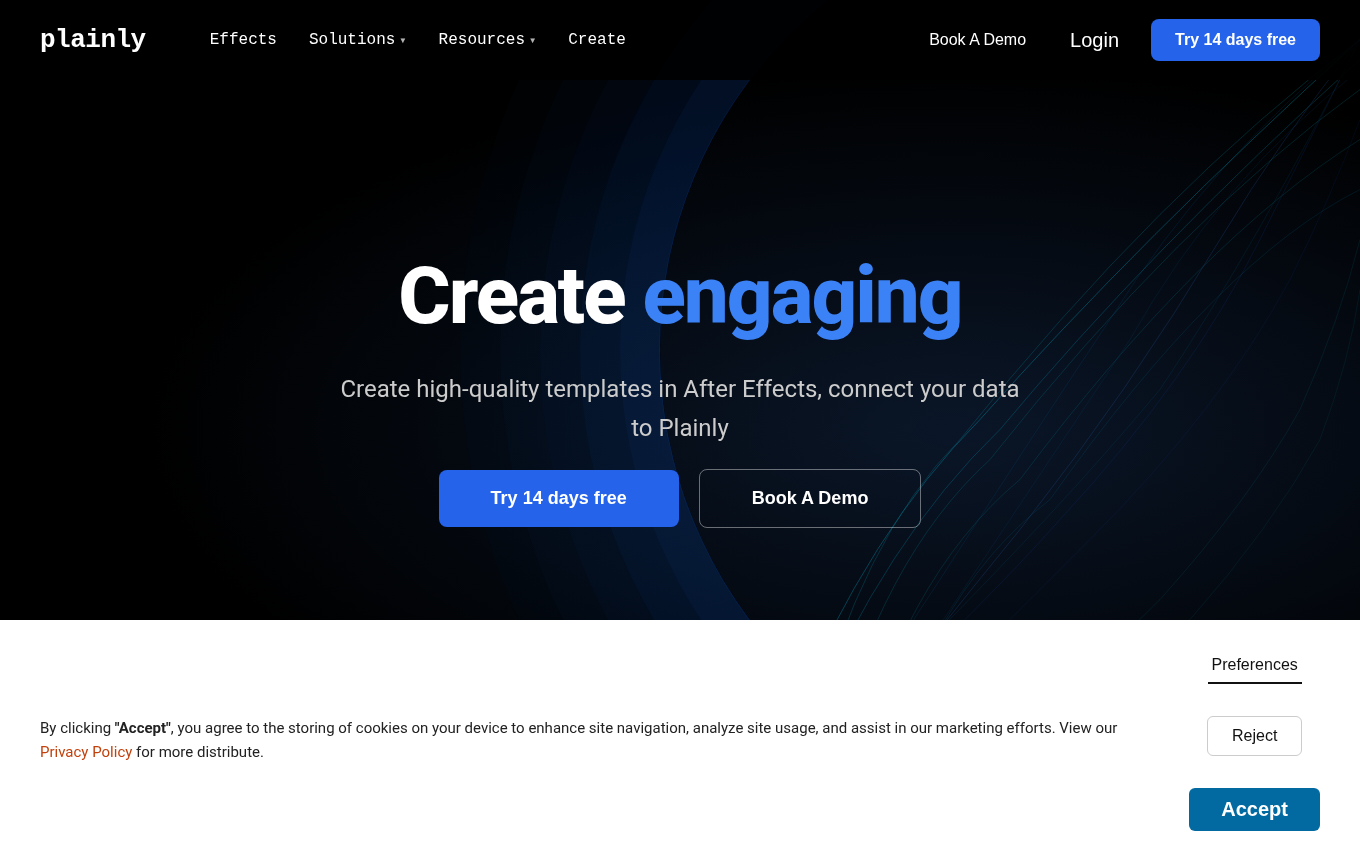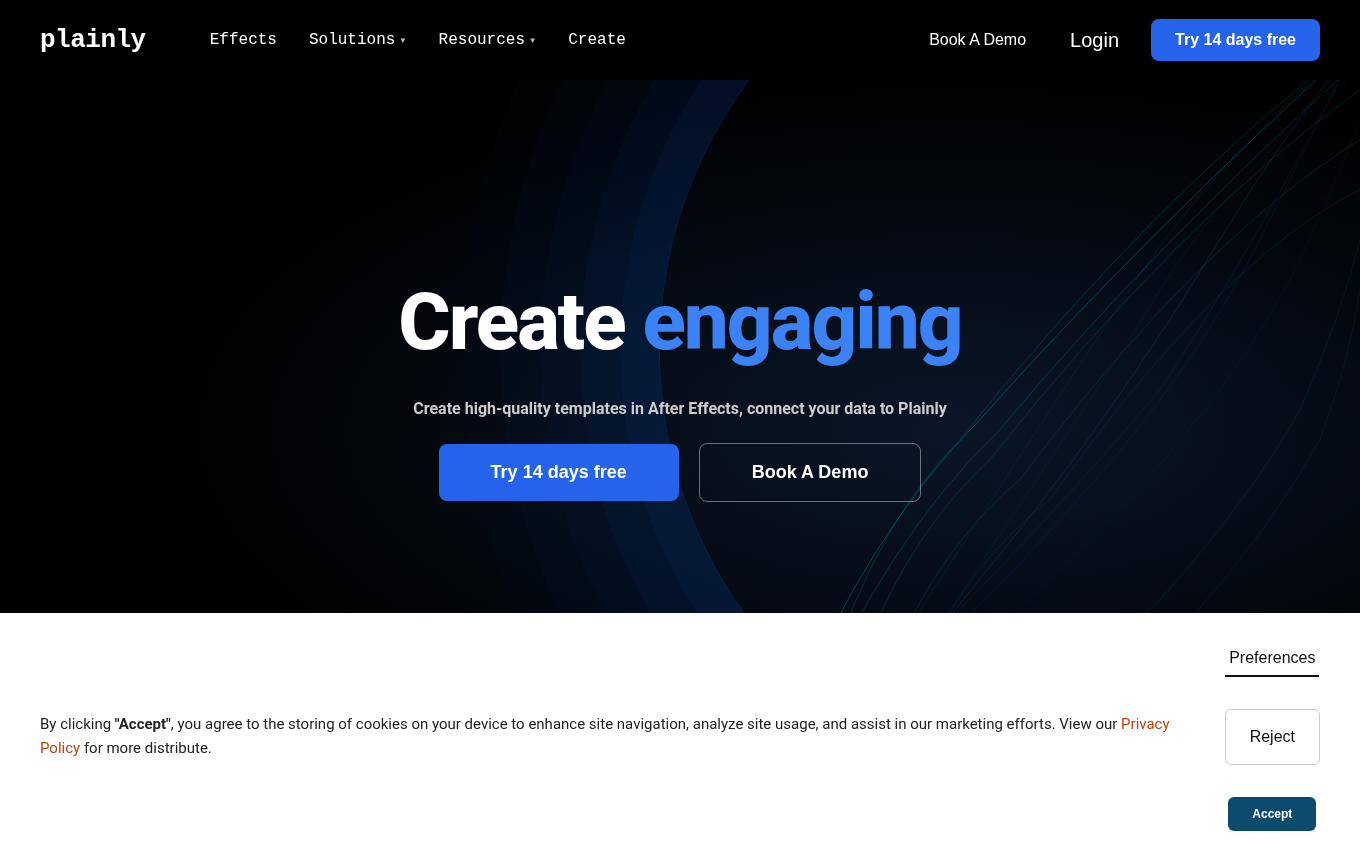--- a/index.html
+++ b/index.html
@@ -144,26 +144,26 @@
       line-height: 1.1;
       margin-bottom: 30px;
       letter-spacing: -2px;
     }
 
     .hero-title .highlight {
       color: #3b82f6;
     }
 
     .hero-subtitle {
-      font-size: 16px;
+      font-size: 24px;
       color: #ccc;
       line-height: 1.6;
       max-width: 680px;
       margin-bottom: 22px;
-      font-weight: 700;
+      font-weight: 400;
     }
 
     .hero-buttons {
       display: flex;
       gap: 20px;
       align-items: center;
     }
 
     .btn-try-hero {
       background: #2563eb;
@@ -238,32 +238,32 @@
       cursor: pointer;
     }
 
     .btn-reject {
       background: transparent;
       color: #111;
       border: 1px solid #ccc;
       border-radius: 6px;
       font-size: 16px;
       font-weight: 500;
-      padding: 18px 24px;
+      padding: 10px 24px;
       cursor: pointer;
     }
 
     .btn-accept {
-      background: #0c4a6e;
+      background: #0369a1;
       color: #fff;
       border: none;
       border-radius: 6px;
-      font-size: 12px;
+      font-size: 20px;
       font-weight: 600;
-      padding: 10px 24px;
+      padding: 10px 32px;
       cursor: pointer;
     }
 
     
     .wave-svg {
       position: absolute;
       top: 0;
       right: 0;
       width: 700px;
       height: 100%;

